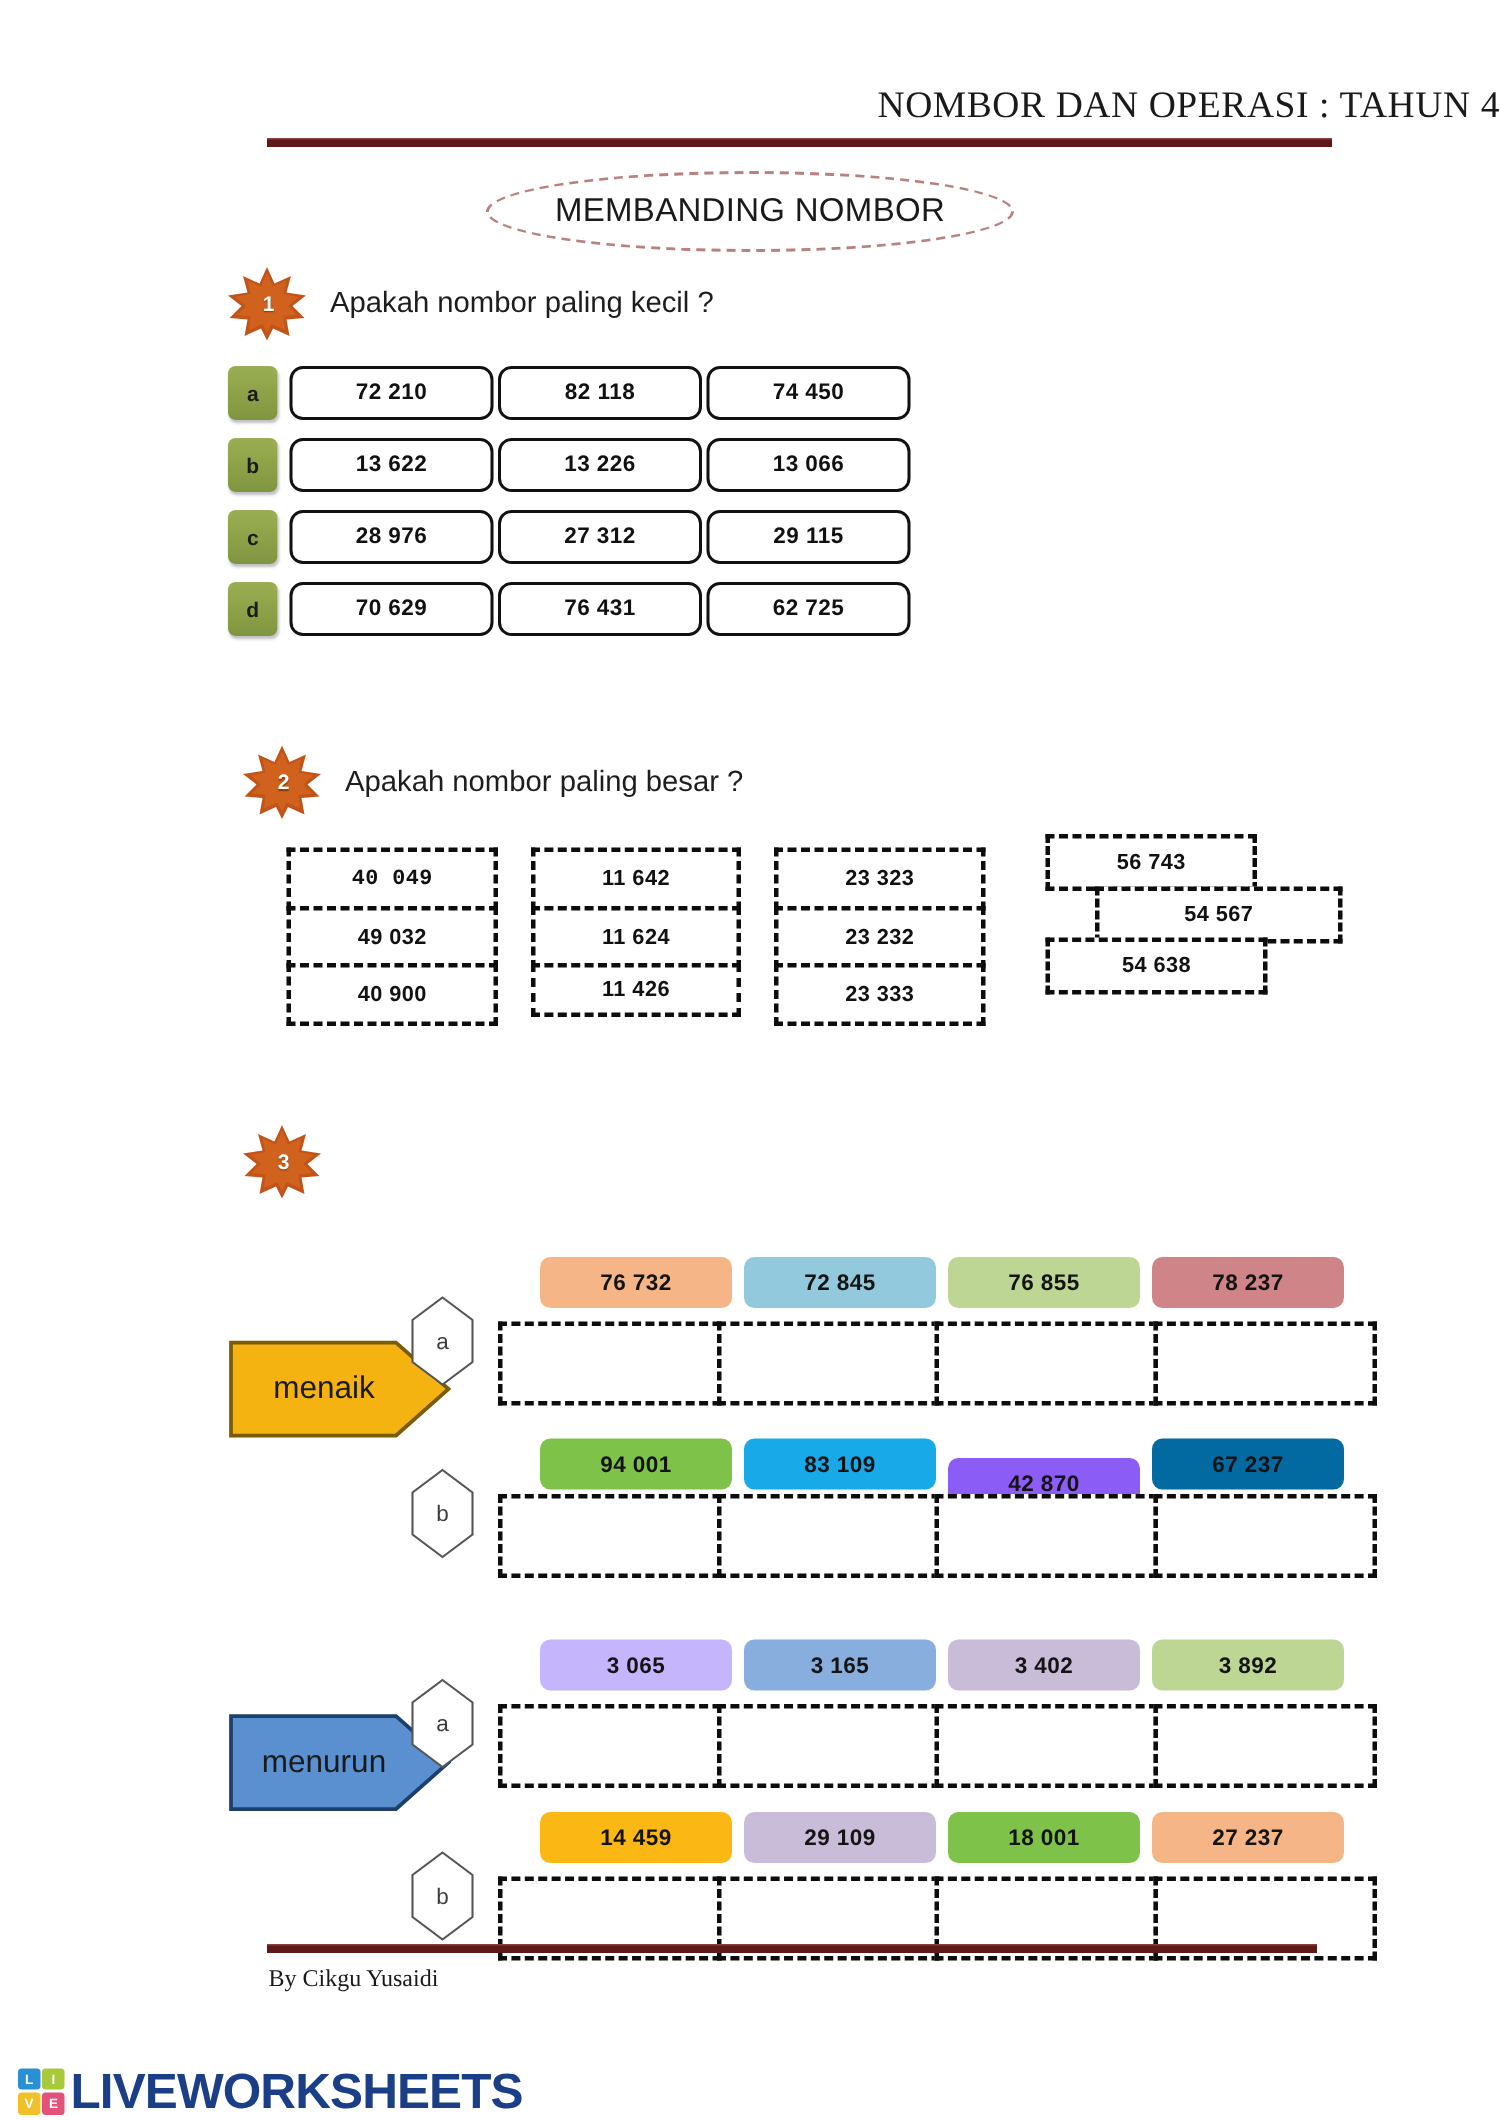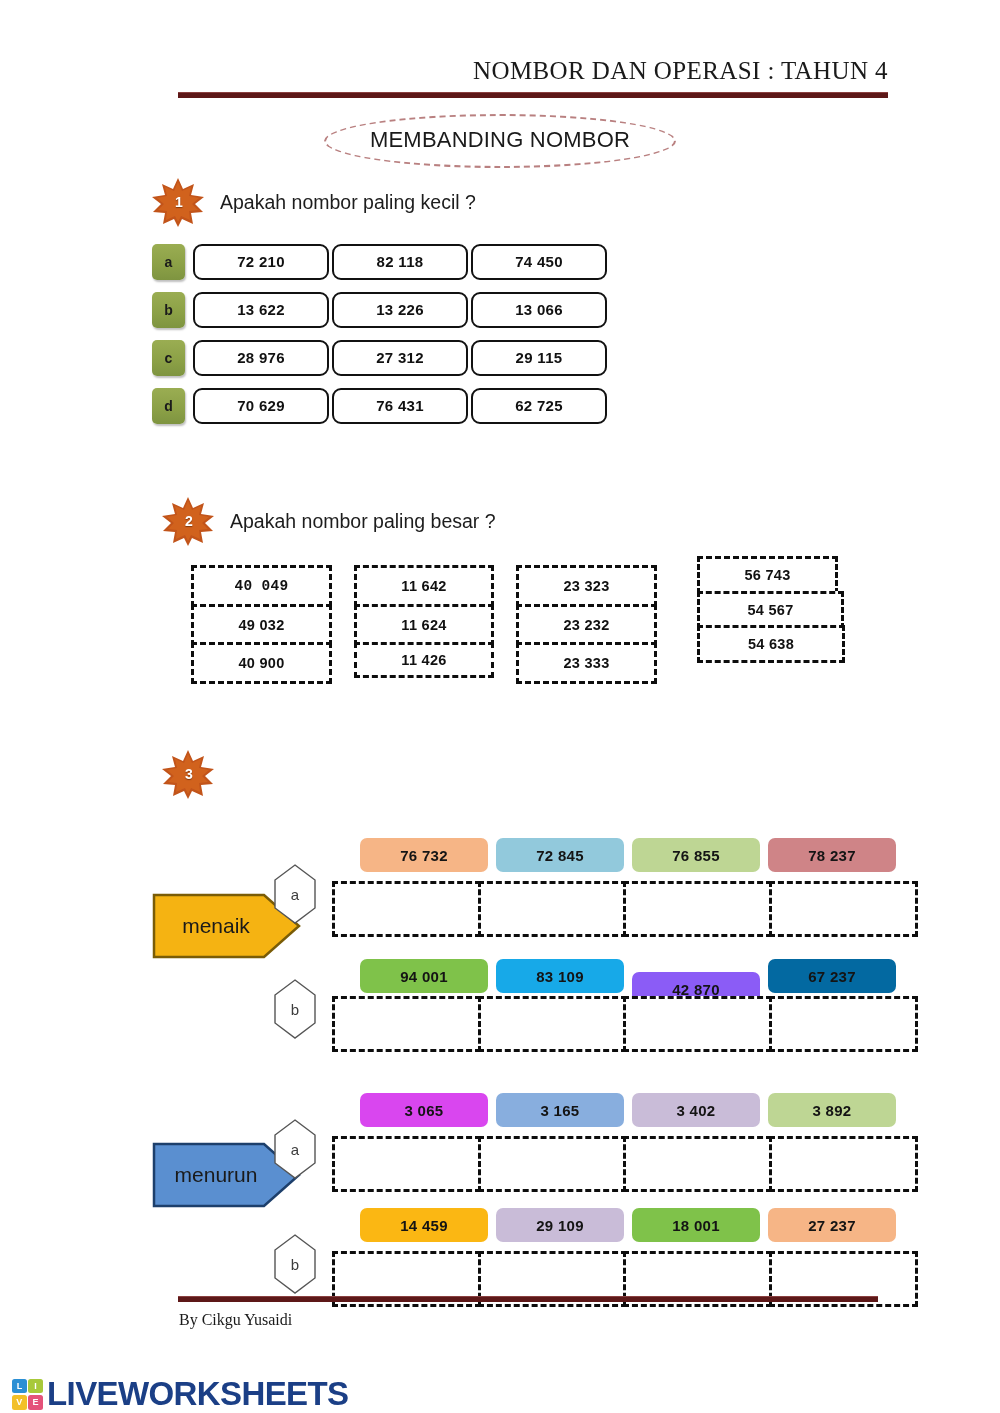--- a/index.html
+++ b/index.html
@@ -10,21 +10,20 @@
     background: #ffffff;
     font-family: "Liberation Sans", sans-serif;
     position: relative;
     overflow: hidden;
   }
 
   
   .header-wrap { position: absolute; left: 0; top: 0; width: 1000px; }
   .header-title {
     text-align: right;
-    padding-right: 112px;
     font-family: "Liberation Serif", serif;
     font-size: 25px;
     letter-spacing: 0.4px;
     color: #1a1a1a;
     padding-top: 57px;
   }
   .header-rule {
     margin: 7px 112px 0 178px;
     height: 6px;
     background: #5d1818;
@@ -273,21 +272,21 @@
         <div class="dash-cell" style="width: 140px; height: 42px; margin-top: -3.5px;">11 624</div>
         <div class="dash-cell" style="width: 140px; height: 36px; margin-top: -3.5px;">11 426</div>
       </div>
       <div class="dash-group" style="margin-left: 22px;">
         <div class="dash-cell" style="width: 141px; height: 42px;">23 323</div>
         <div class="dash-cell" style="width: 141px; height: 42px; margin-top: -3.5px;">23 232</div>
         <div class="dash-cell" style="width: 141px; height: 42px; margin-top: -3.5px;">23 333</div>
       </div>
       <div class="dash-group" style="margin-left: 40px; margin-top: -9px;">
         <div class="dash-cell" style="width: 141px; height: 38px;">56 743</div>
-        <div class="dash-cell" style="width: 147px; height: 38px; margin-top: -3.5px;">54 567</div>
+        <div class="dash-cell" style="width: 165px; height: 38px; margin-top: -3.5px; margin-left: 33px;">54 567</div>
         <div class="dash-cell" style="width: 148px; height: 38px; margin-top: -3.5px;">54 638</div>
       </div>
     </div>
 </div>
 
 <div class="sec3">
   <div class="q-head">
     <div class="leaf">
       <svg width="56" height="52" viewBox="0 0 56 52">
         <path d="M28 2 L33 13 L44 8 L41 19 L54 21 L45 28 L53 36 L41 37 L43 48 L32 43 L28 51 L24 43 L13 48 L15 37 L3 36 L11 28 L2 21 L15 19 L12 8 L23 13 Z" fill="#c2541a"></path>
@@ -354,21 +353,21 @@
         </div>
         <div class="hexline" style="left: 272px; top: 60px;">
           <div class="hex">
             <svg width="46" height="62" viewBox="0 0 46 62">
               <path d="M23 2 L43 17 L43 45 L23 60 L3 45 L3 17 Z" fill="#ffffff" stroke="#555555" stroke-width="1.4"></path>
             </svg>
             <span>a</span>
           </div>
         </div>
         <div class="colorrow" style="left: 360px; top: 35px;">
-          <div class="colorbox" style="background: #d946ef;">3 065</div>
+          <div class="colorbox" style="background: #c4b5fd;">3 065</div>
           <div class="colorbox" style="background: rgb(136, 174, 222);">3 165</div>
           <div class="colorbox" style="background: rgb(201, 188, 216);">3 402</div>
           <div class="colorbox" style="background: rgb(190, 214, 148);">3 892</div>
         </div>
         <div class="answerrow" style="left: 332px; top: 78px;">
           <div class="answer-cell"></div>
           <div class="answer-cell" style="margin-left: -3.5px;"></div>
           <div class="answer-cell" style="margin-left: -3.5px;"></div>
           <div class="answer-cell" style="margin-left: -3.5px;"></div>
         </div>

